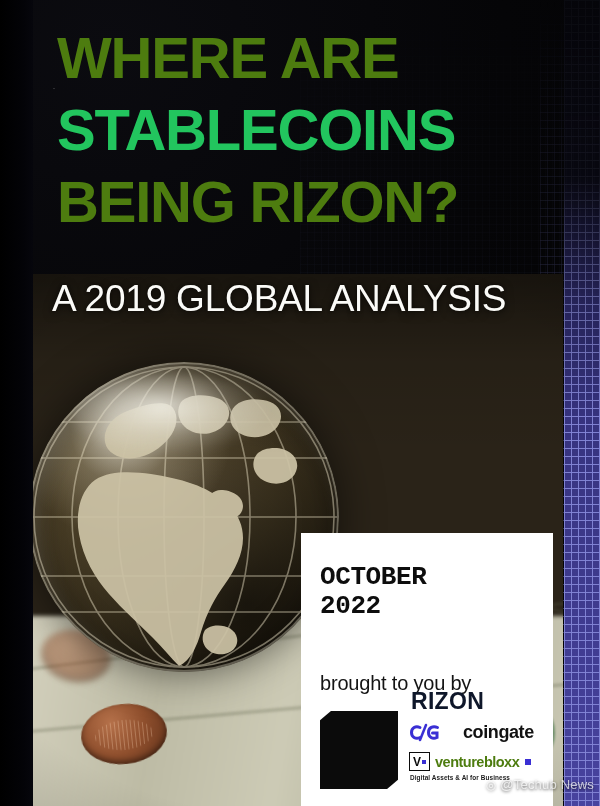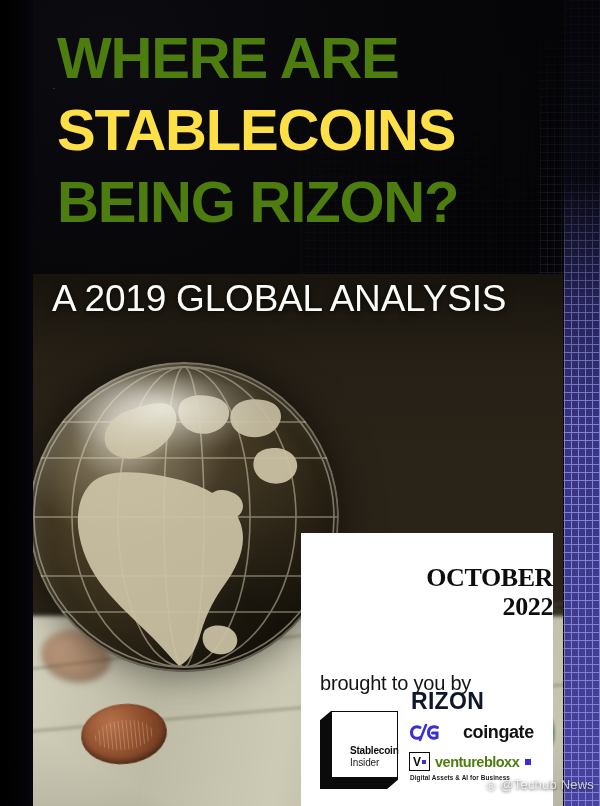--- a/index.html
+++ b/index.html
@@ -80,21 +80,21 @@
   .hl-line{
     font-family:"Liberation Sans", sans-serif;
     font-weight:bold;
     font-size:58px;
     line-height:72px;
     letter-spacing:-1.2px;
     color:#4d7c0f;
     white-space:nowrap;
     margin:0;
   }
-  .hl-line.accent{ color:#fde047; }
+  .hl-line.accent{ color:#22c55e; }
 
   
   .photo{
     position:absolute;left:33px;top:274px;width:530px;height:532px;
     overflow:hidden;
     z-index:3;
     background:#2a2318;
   }
   
   .photo-bills{
@@ -177,25 +177,24 @@
   }
 
   
   .card{
     position:absolute;left:301px;top:533px;width:252px;height:273px;
     background:#ffffff;
     z-index:8;
     padding:30px 0 0 19px;
   }
   .card-date{
-    font-family:Liberation Serif, serif;
+    font-family:Liberation Mono, monospace;
     font-weight:bold;font-size:26px;line-height:29px;
     letter-spacing:-.4px;color:#0d0d0d;
     margin:0;
-    text-align:right;
   }
   .card-byline{
     font-family:Liberation Sans, sans-serif;
     font-weight:normal;font-size:20px;color:#141414;
     margin:51px 0 0 0;letter-spacing:-.2px;
   }
 
   .logo-area{position:absolute;left:0;top:155px;width:252px;height:118px;}
 
   
@@ -312,24 +311,20 @@
 
   <div class="card">
     <div class="card-date">OCTOBER</div>
     <div class="card-date">2022</div>
     <div class="card-byline">brought to you by</div>
 
     <div class="logo-area">
 
       <div class="cube">
         <div class="cube-side"></div>
-        <div class="cube-face">
-          <div class="cube-t1">Stablecoin</div>
-          <div class="cube-t2">Insider</div>
-        </div>
       </div>
 
       <div class="brands">
 
         <div class="rizon">RIZON</div>
 
         <div class="coingate">
           <svg class="cg-mark" viewBox="0 0 62 38">
             <g fill="none" stroke="#3a2fd4" stroke-width="6" stroke-linecap="round">
               <path d="M22 9 C13 5 5 10 5 19 C5 28 13 33 22 29"></path>

